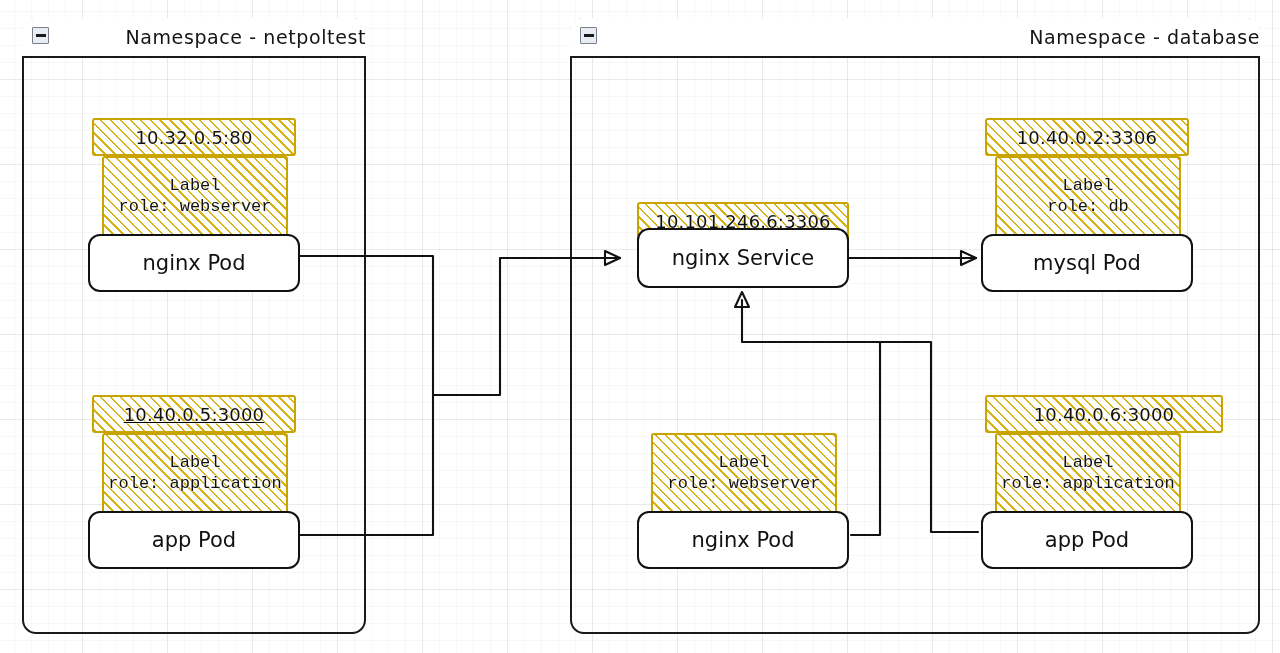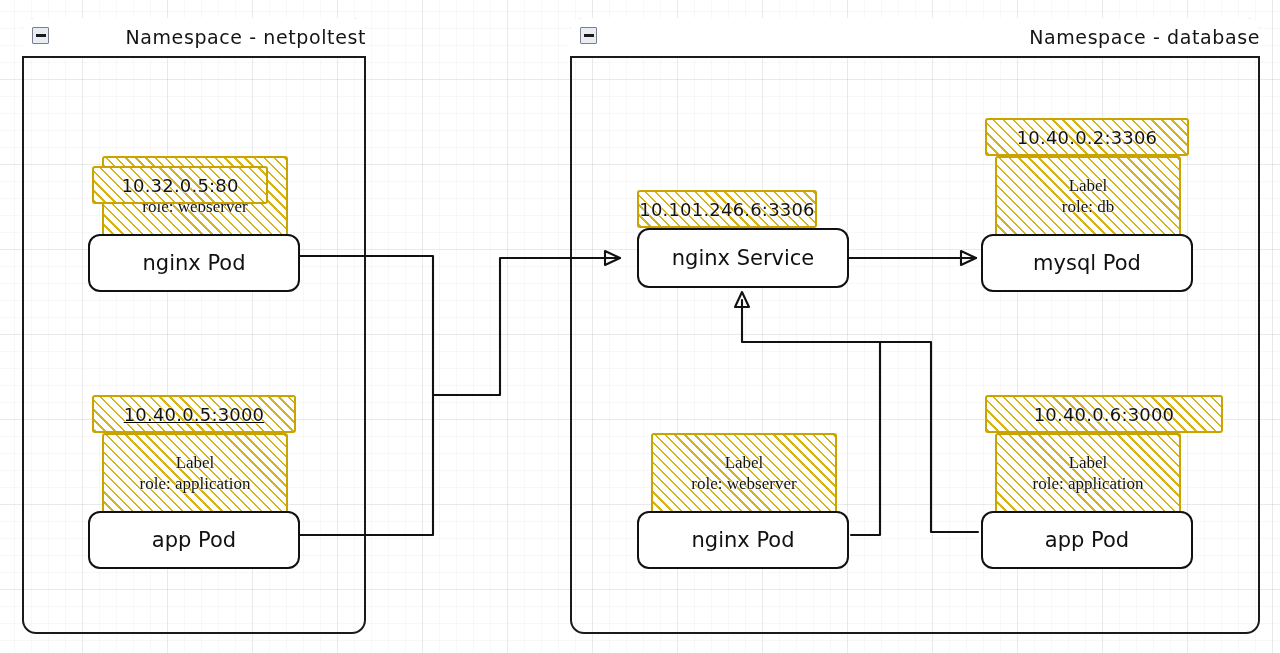--- a/index.html
+++ b/index.html
@@ -137,21 +137,21 @@
     );
     display: flex;
     flex-direction: column;
     align-items: center;
     justify-content: center;
     z-index: 3;
     line-height: 1.22;
   }
   .label-box .lbl-title,
   .label-box .lbl-role {
-    font-family: Liberation Serif, serif;
+    font-family: Liberation Mono, monospace;
     font-size: 17px;
     color: #111111;
     white-space: nowrap;
     text-shadow:
        1px 0 0 rgba(255,255,255,0.6),
       -1px 0 0 rgba(255,255,255,0.6),
        0 1px 0 rgba(255,255,255,0.6),
        0 -1px 0 rgba(255,255,255,0.6);
   }
   .pod-box {
@@ -237,21 +237,21 @@
     <div class="ns-frame"></div>
     <div class="ns-titlebar">
       <div class="ns-collapse">
           <i></i>
         </div>
       <div class="ns-title">Namespace - netpoltest</div>
     </div>
   </div>
 
   <div class="node" style="left:88px; top:118px; width:212px; height:170px;">
-    <div class="ip-badge" style="left:4px; top:0px; width:176px; height:38px;margin-top:48px;">
+    <div class="ip-badge" style="left:4px; top:0px; width:204px; height:38px;">
       <span>10.32.0.5:80</span>
     </div>
     <div class="label-box" style="left:14px; top:38px; width:186px; height:82px;">
       <div class="lbl-title">Label</div>
       <div class="lbl-role">role: webserver</div>
     </div>
     <div class="pod-box" style="left:0px; top:116px; width:212px; height:58px;">
       <span>nginx Pod</span>
     </div>
   </div>
@@ -273,21 +273,21 @@
     <div class="ns-frame"></div>
     <div class="ns-titlebar">
       <div class="ns-collapse">
           <i></i>
         </div>
       <div class="ns-title">Namespace - database</div>
     </div>
   </div>
 
   <div class="node" style="left:637px; top:190px; width:212px; height:100px;">
-    <div class="ip-badge" style="left:0px; top:0px; width:180px; height:38px;text-align:center;">
+    <div class="ip-badge" style="left:0px; top:12px; width:212px; height:38px;text-align:center;">
       <span>10.101.246.6:3306</span>
     </div>
     <div class="pod-box" style="left:0px; top:38px; width:212px; height:60px;">
       <span>nginx Service</span>
     </div>
   </div>
 
   <div class="node" style="left:981px; top:118px; width:212px; height:170px;">
     <div class="ip-badge" style="left:4px; top:0px; width:204px; height:38px;">
       <span>10.40.0.2:3306</span>

